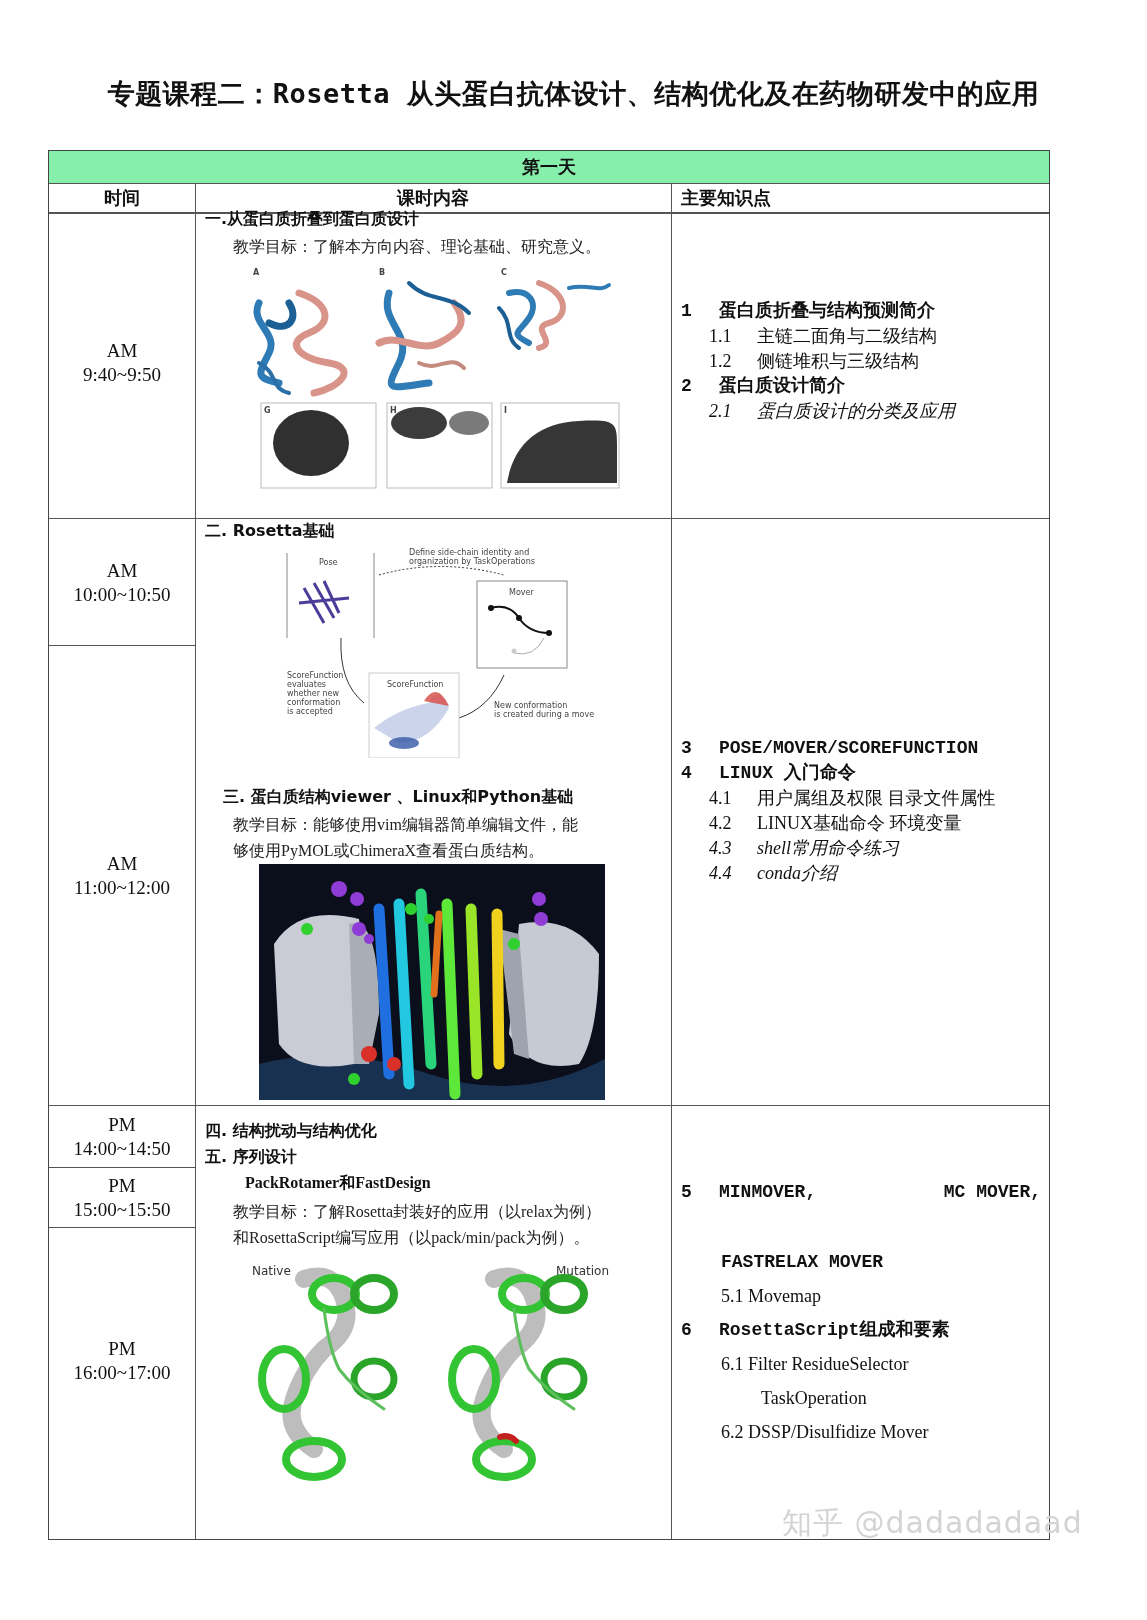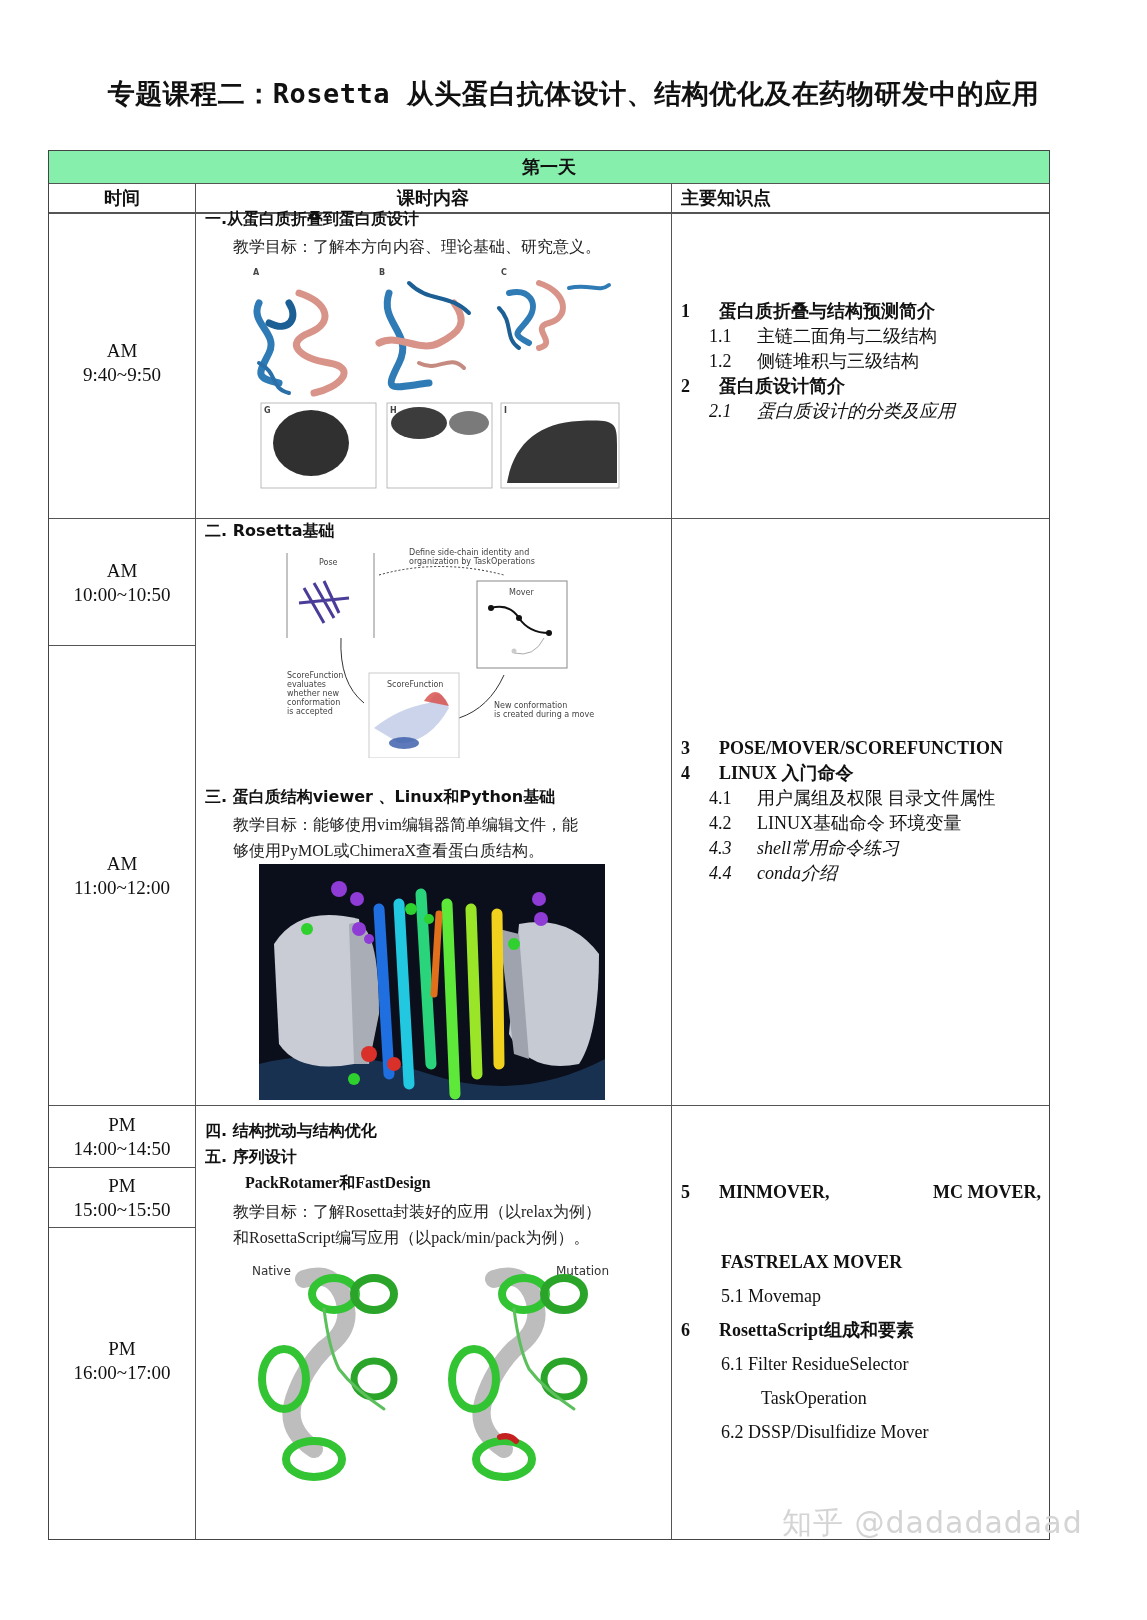--- a/index.html
+++ b/index.html
@@ -11,21 +11,21 @@
   .day-row { position:absolute; left:0; top:0; width:100%; height:32px; background:#86efac; border-bottom:1px solid #555;
              display:flex; align-items:center; justify-content:center; font-family:"DejaVu Sans",sans-serif; font-weight:bold; font-size:18px; }
   .hdr { position:absolute; top:32px; height:30px; border-bottom:1px solid #555; display:flex; align-items:center;
          font-family:"DejaVu Sans",sans-serif; font-weight:bold; font-size:18px; box-sizing:border-box; }
   .vline { position:absolute; width:1px; background:#555; }
   .hline { position:absolute; height:1px; background:#555; }
   .time { position:absolute; left:0; width:146px; text-align:center; font-size:19px; line-height:24px; }
   .sec-title { position:absolute; font-family:"DejaVu Sans",sans-serif; font-weight:bold; font-size:16px; }
   .goal { position:absolute; font-size:16px; line-height:27px; color:#222; }
   .kp { position:absolute; font-size:18px; line-height:25px; }
-  .kp .b { font-weight:bold; font-family:Liberation Serif, serif; }
+  .kp .b { font-weight:bold; font-family:Liberation Mono, monospace; }
   .kp .num { display:inline-block; width:38px; }
   .kp .sub { display:inline-block; width:48px; }
   .fig { position:absolute; overflow:hidden; }
   .watermark { position:absolute; left:782px; top:1503px; font-family:"DejaVu Sans",sans-serif; font-size:30px; color:#d4d4d4; letter-spacing:1px; }
   .lbl-small { font-family:"DejaVu Sans",sans-serif; font-size:8px; fill:#444; }
 </style>
 </head>
 <body>
 
 <div class="title">专题课程二：Rosetta 从头蛋白抗体设计、结构优化及在药物研发中的应用</div>
@@ -155,21 +155,21 @@
       <ellipse cx="125" cy="200" rx="15" ry="6" fill="#3558a8" opacity="0.8"></ellipse>
       <path d="M85 160 Q60 140 62 95" fill="none" stroke="#333"></path>
       <text x="8" y="135" class="lbl-small">ScoreFunction</text>
       <text x="8" y="144" class="lbl-small">evaluates</text>
       <text x="8" y="153" class="lbl-small">whether new</text>
       <text x="8" y="162" class="lbl-small">conformation</text>
       <text x="8" y="171" class="lbl-small">is accepted</text>
     </svg>
   </div>
 
-  <div class="sec-title" style="left:156px;top:636px;">三. 蛋白质结构viewer 、Linux和Python基础</div>
+  <div class="sec-title" style="left:174px;top:636px;">三. 蛋白质结构viewer 、Linux和Python基础</div>
   <div class="goal" style="left:184px;top:660px;">教学目标：能够使用vim编辑器简单编辑文件，能</div>
   <div class="goal" style="left:184px;top:686px;">够使用PyMOL或ChimeraX查看蛋白质结构。</div>
   <div class="fig" style="left:210px;top:713px;width:346px;height:236px;background:#0a0d18;">
     <svg width="346" height="236" viewBox="0 0 346 236">
       <rect x="0" y="0" width="346" height="236" fill="#0b0f1c"></rect>
       <path d="M0 200 Q80 180 170 210 T346 195 L346 236 L0 236 Z" fill="#1d3a5e" opacity="0.8"></path>
       <path d="M15 80 Q40 40 100 55 Q110 120 95 200 Q40 210 20 180 Z" fill="#c9ccd4"></path>
       <path d="M260 60 Q310 50 340 90 Q340 170 320 200 Q270 210 250 170 Z" fill="#c6cbd3"></path>
       <path d="M90 60 Q120 50 120 150 L110 200 L95 200 Z" fill="#a9adb6"></path>
       <path d="M240 65 L255 190 L270 195 L260 70 Z" fill="#9ea3ad"></path>

